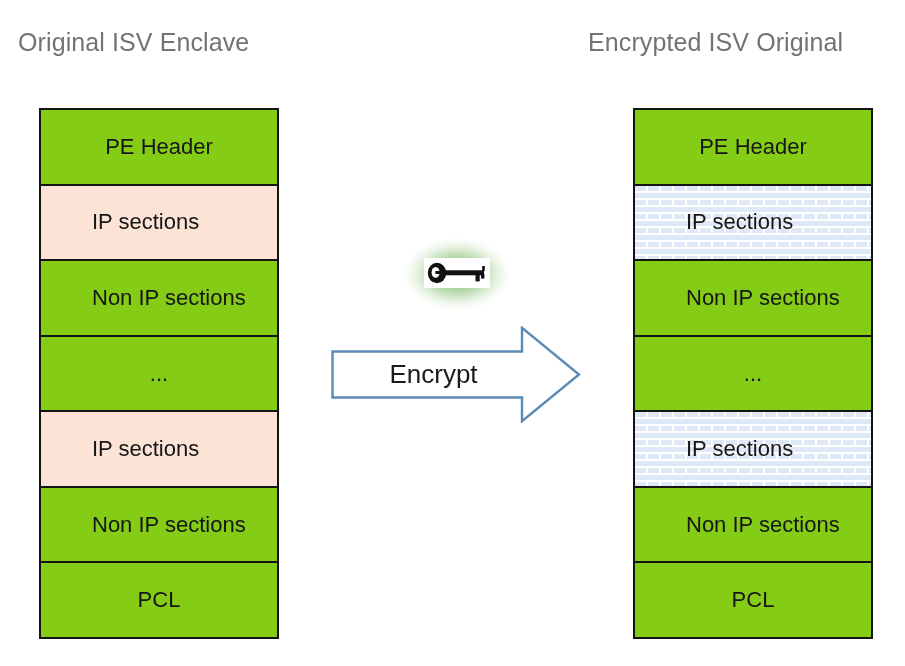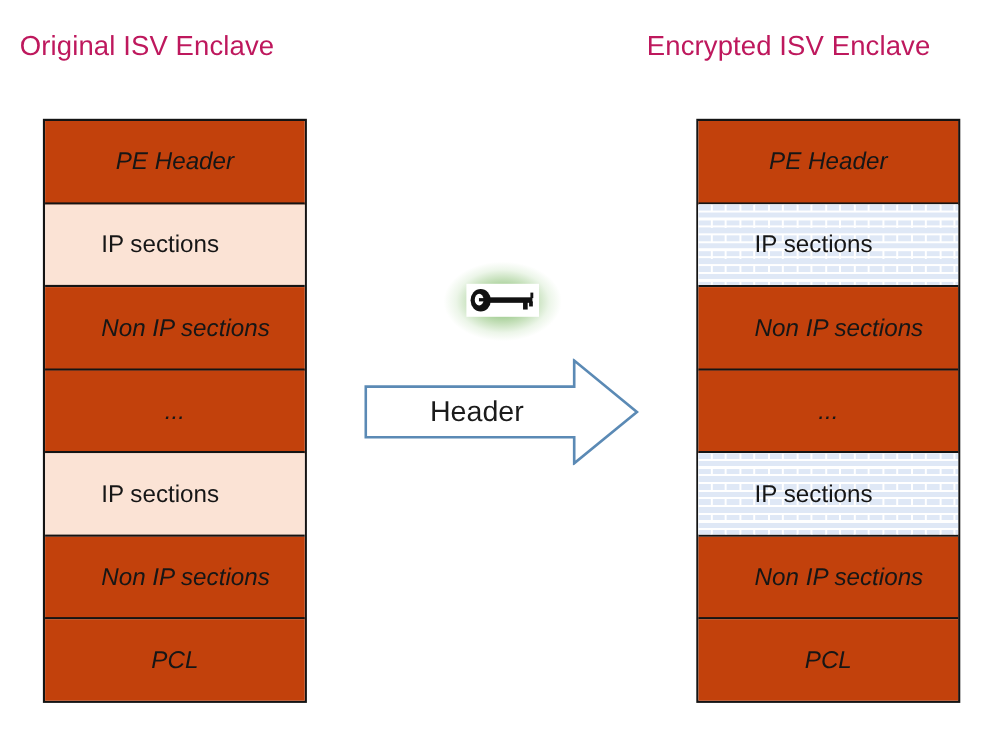--- a/index.html
+++ b/index.html
@@ -16,21 +16,21 @@
     color: #1a1a1a;
     -webkit-font-smoothing: antialiased;
   }
 
   
   .title {
     position: absolute;
     font-size: 25px;
     font-weight: 400;
     letter-spacing: 0.1px;
-    color: #be185d;
+    color: #737373;
     white-space: nowrap;
     line-height: 1;
   }
   #title-left  { left: 18px;  top: 30px; }
   #title-right { left: 588px; top: 30px; }
 
   
   .enclave {
     position: absolute;
     box-sizing: border-box;
@@ -59,21 +59,21 @@
     font-size: 22px;
     line-height: 1;
     color: #161616;
     white-space: nowrap;
   }
   .align-center { justify-content: center; }
   .align-left   { justify-content: flex-start; padding-left: 44px; }
   .align-left .section-label { padding-left: 7px; }
 
   
-  .fill-plain { background: #c2410c; font-style: italic; }
+  .fill-plain { background: #84cc16; }
 
   .fill-peach { background: #fbe3d5; }
 
   
   .fill-brick {
     background-color: #ffffff;
     background-image:
       
       linear-gradient(#e9eff8 0 0),
       linear-gradient(#e9eff8 0 0);
@@ -175,21 +175,21 @@
     width: 62px;
     height: 26px;
   }
   #key-icon svg { display: block; width: 62px; height: 26px; }
 </style>
 </head>
 <body>
 
 <div class="title" id="title-left">Original ISV Enclave</div>
 
-<div class="title" id="title-right">Encrypted ISV Enclave</div>
+<div class="title" id="title-right">Encrypted ISV Original</div>
 
 <div class="enclave" id="enclave-original">
     <div class="section-row fill-plain align-center">
       <span class="section-label">PE Header</span>
     </div>
     <div class="section-row fill-peach align-left">
       <span class="section-label">IP sections</span>
     </div>
     <div class="section-row fill-plain align-left">
       <span class="section-label">Non IP sections</span>
@@ -231,21 +231,21 @@
     </div>
     <div class="section-row fill-plain align-center">
       <span class="section-label">PCL</span>
     </div>
   </div>
 
 <div id="encrypt-arrow">
   <svg viewBox="0 0 250 97" xmlns="http://www.w3.org/2000/svg">
     <path d="M 1.5 25.5 L 191 25.5 L 191 1.8 L 248 48.5 L 191 95.2 L 191 71.5 L 1.5 71.5 Z" fill="#ffffff" stroke="#5b8ab5" stroke-width="2.4" stroke-linejoin="miter"></path>
   </svg>
-  <div id="encrypt-arrow-label">Header</div>
+  <div id="encrypt-arrow-label">Encrypt</div>
 </div>
 
 <div id="key-badge">
   <div id="key-glow"></div>
   <div id="key-plate"></div>
   <div id="key-icon">
     <svg viewBox="0 0 62 26" xmlns="http://www.w3.org/2000/svg">
 
       <ellipse cx="11" cy="13" rx="9.2" ry="10.2" fill="#111111"></ellipse>
       <ellipse cx="9.6" cy="12.4" rx="4.0" ry="5.4" fill="#ffffff"></ellipse>

